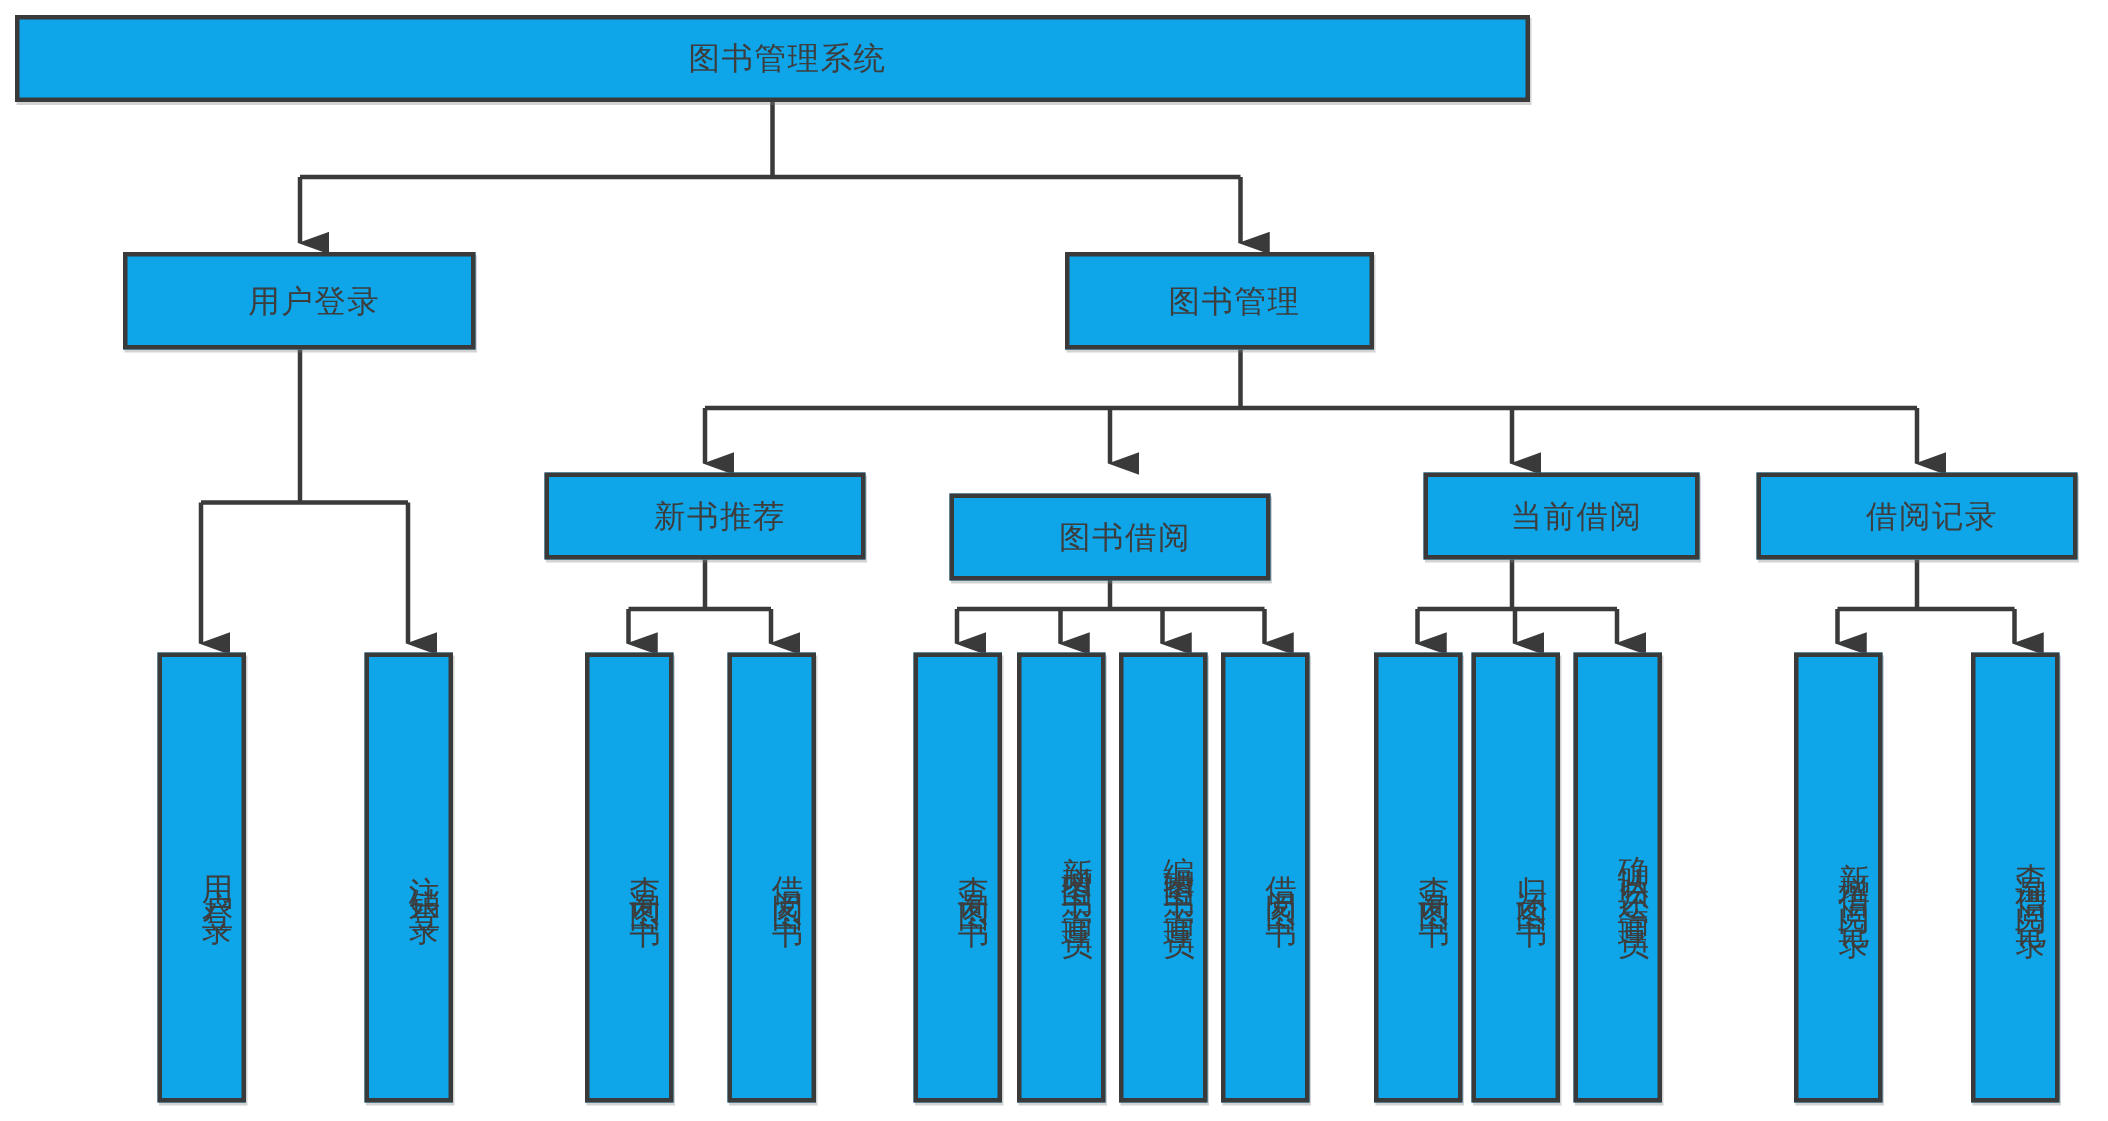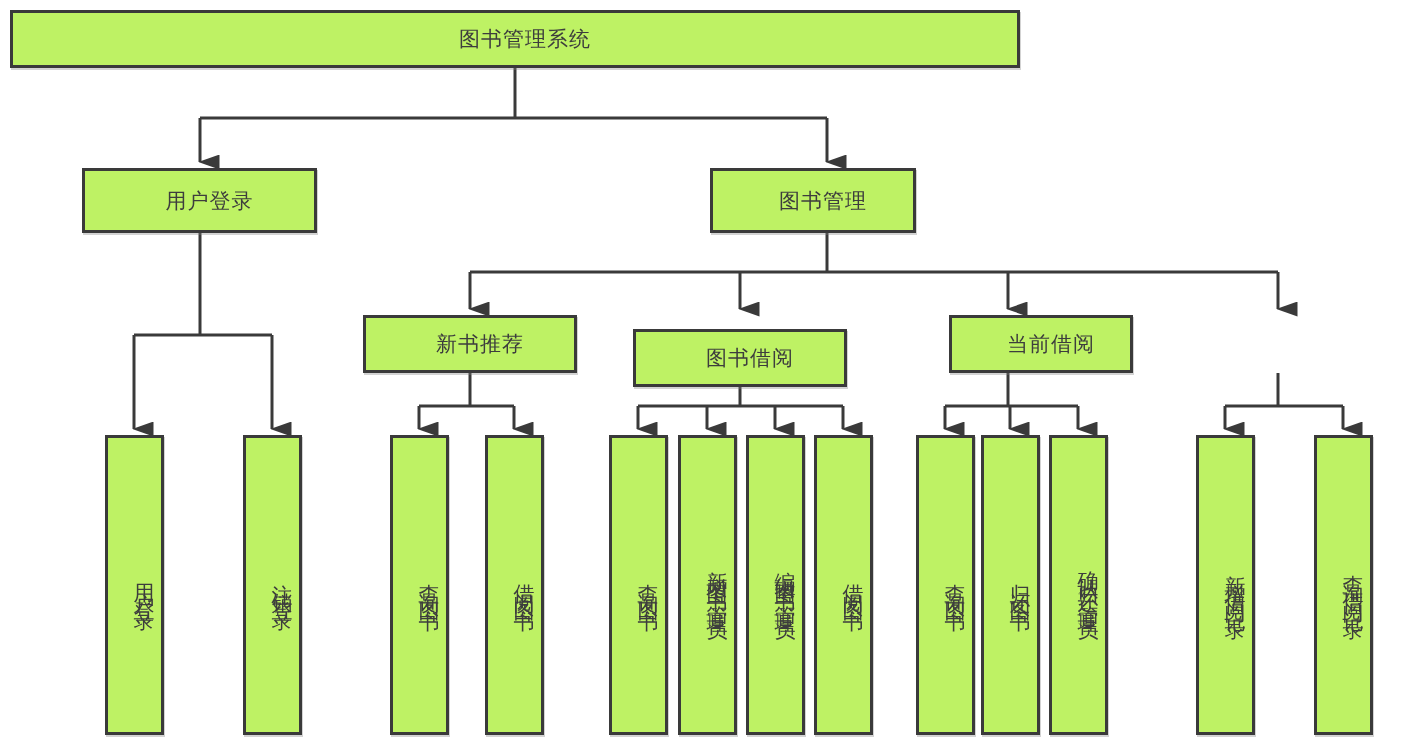--- a/index.html
+++ b/index.html
@@ -20,21 +20,21 @@
     position: absolute;
     left: 0;
     top: 0;
     width: 1405px;
     height: 747px;
     z-index: 1;
   }
   .node {
     position: absolute;
     box-sizing: border-box;
-    background: #bef264;
+    background: #0ea5e9;
     border: 3px solid #3a3a3a;
     box-shadow: 1px 2px 0 rgba(130,130,130,0.35);
     display: flex;
     align-items: center;
     justify-content: center;
     z-index: 2;
     color: #3d3d3d;
     padding-left: 20px;
   }
   .hlabel {
@@ -140,20 +140,23 @@
 
   <div class="node" style="left:363px;top:315px;width:214px;height:58px">
     <span class="hlabel">新书推荐</span>
   </div>
   <div class="node" style="left:633px;top:329px;width:214px;height:58px">
     <span class="hlabel">图书借阅</span>
   </div>
   <div class="node" style="left:949px;top:315px;width:184px;height:58px">
     <span class="hlabel">当前借阅</span>
   </div>
+  <div class="node" style="left:1171px;top:315px;width:214px;height:58px">
+    <span class="hlabel">借阅记录</span>
+  </div>
 
   <div class="node leaf" style="left:105px;top:435px;width:59px;height:300px">
     <span class="vtext">用户登录</span>
   </div>
   <div class="node leaf" style="left:243px;top:435px;width:59px;height:300px">
     <span class="vtext">注销登录</span>
   </div>
 
   <div class="node leaf" style="left:390px;top:435px;width:59px;height:300px">
     <span class="vtext">查询图书</span>

